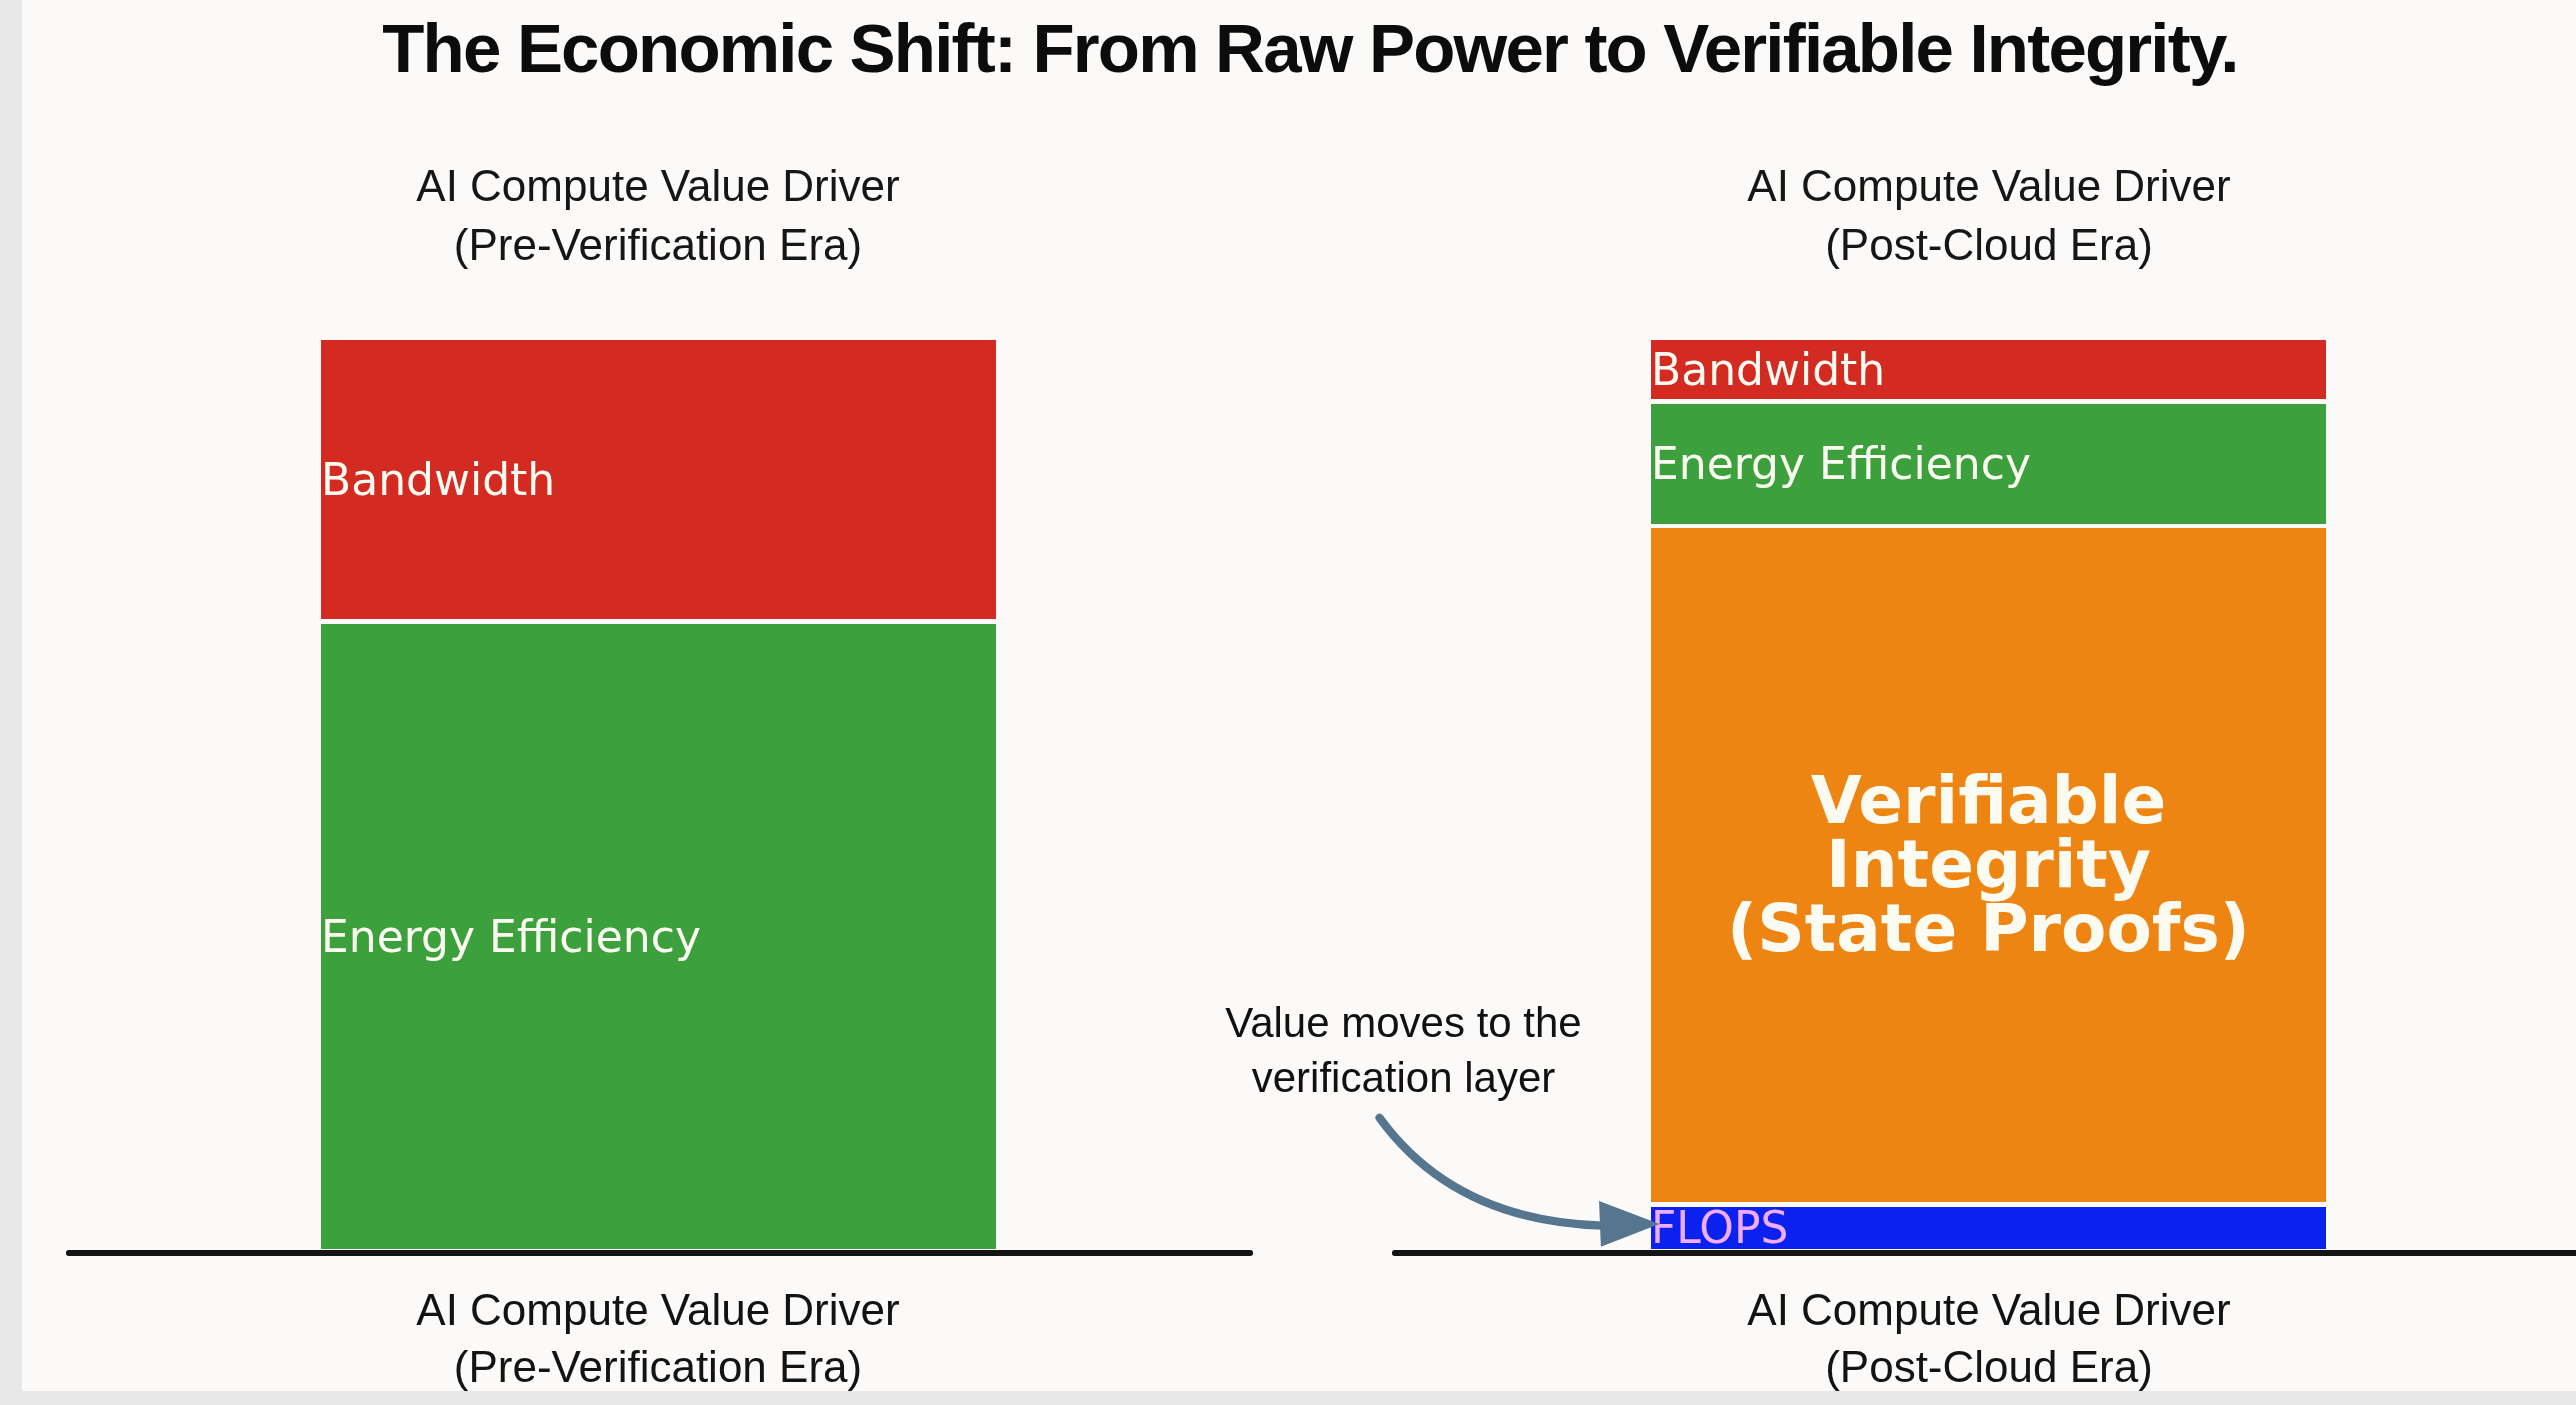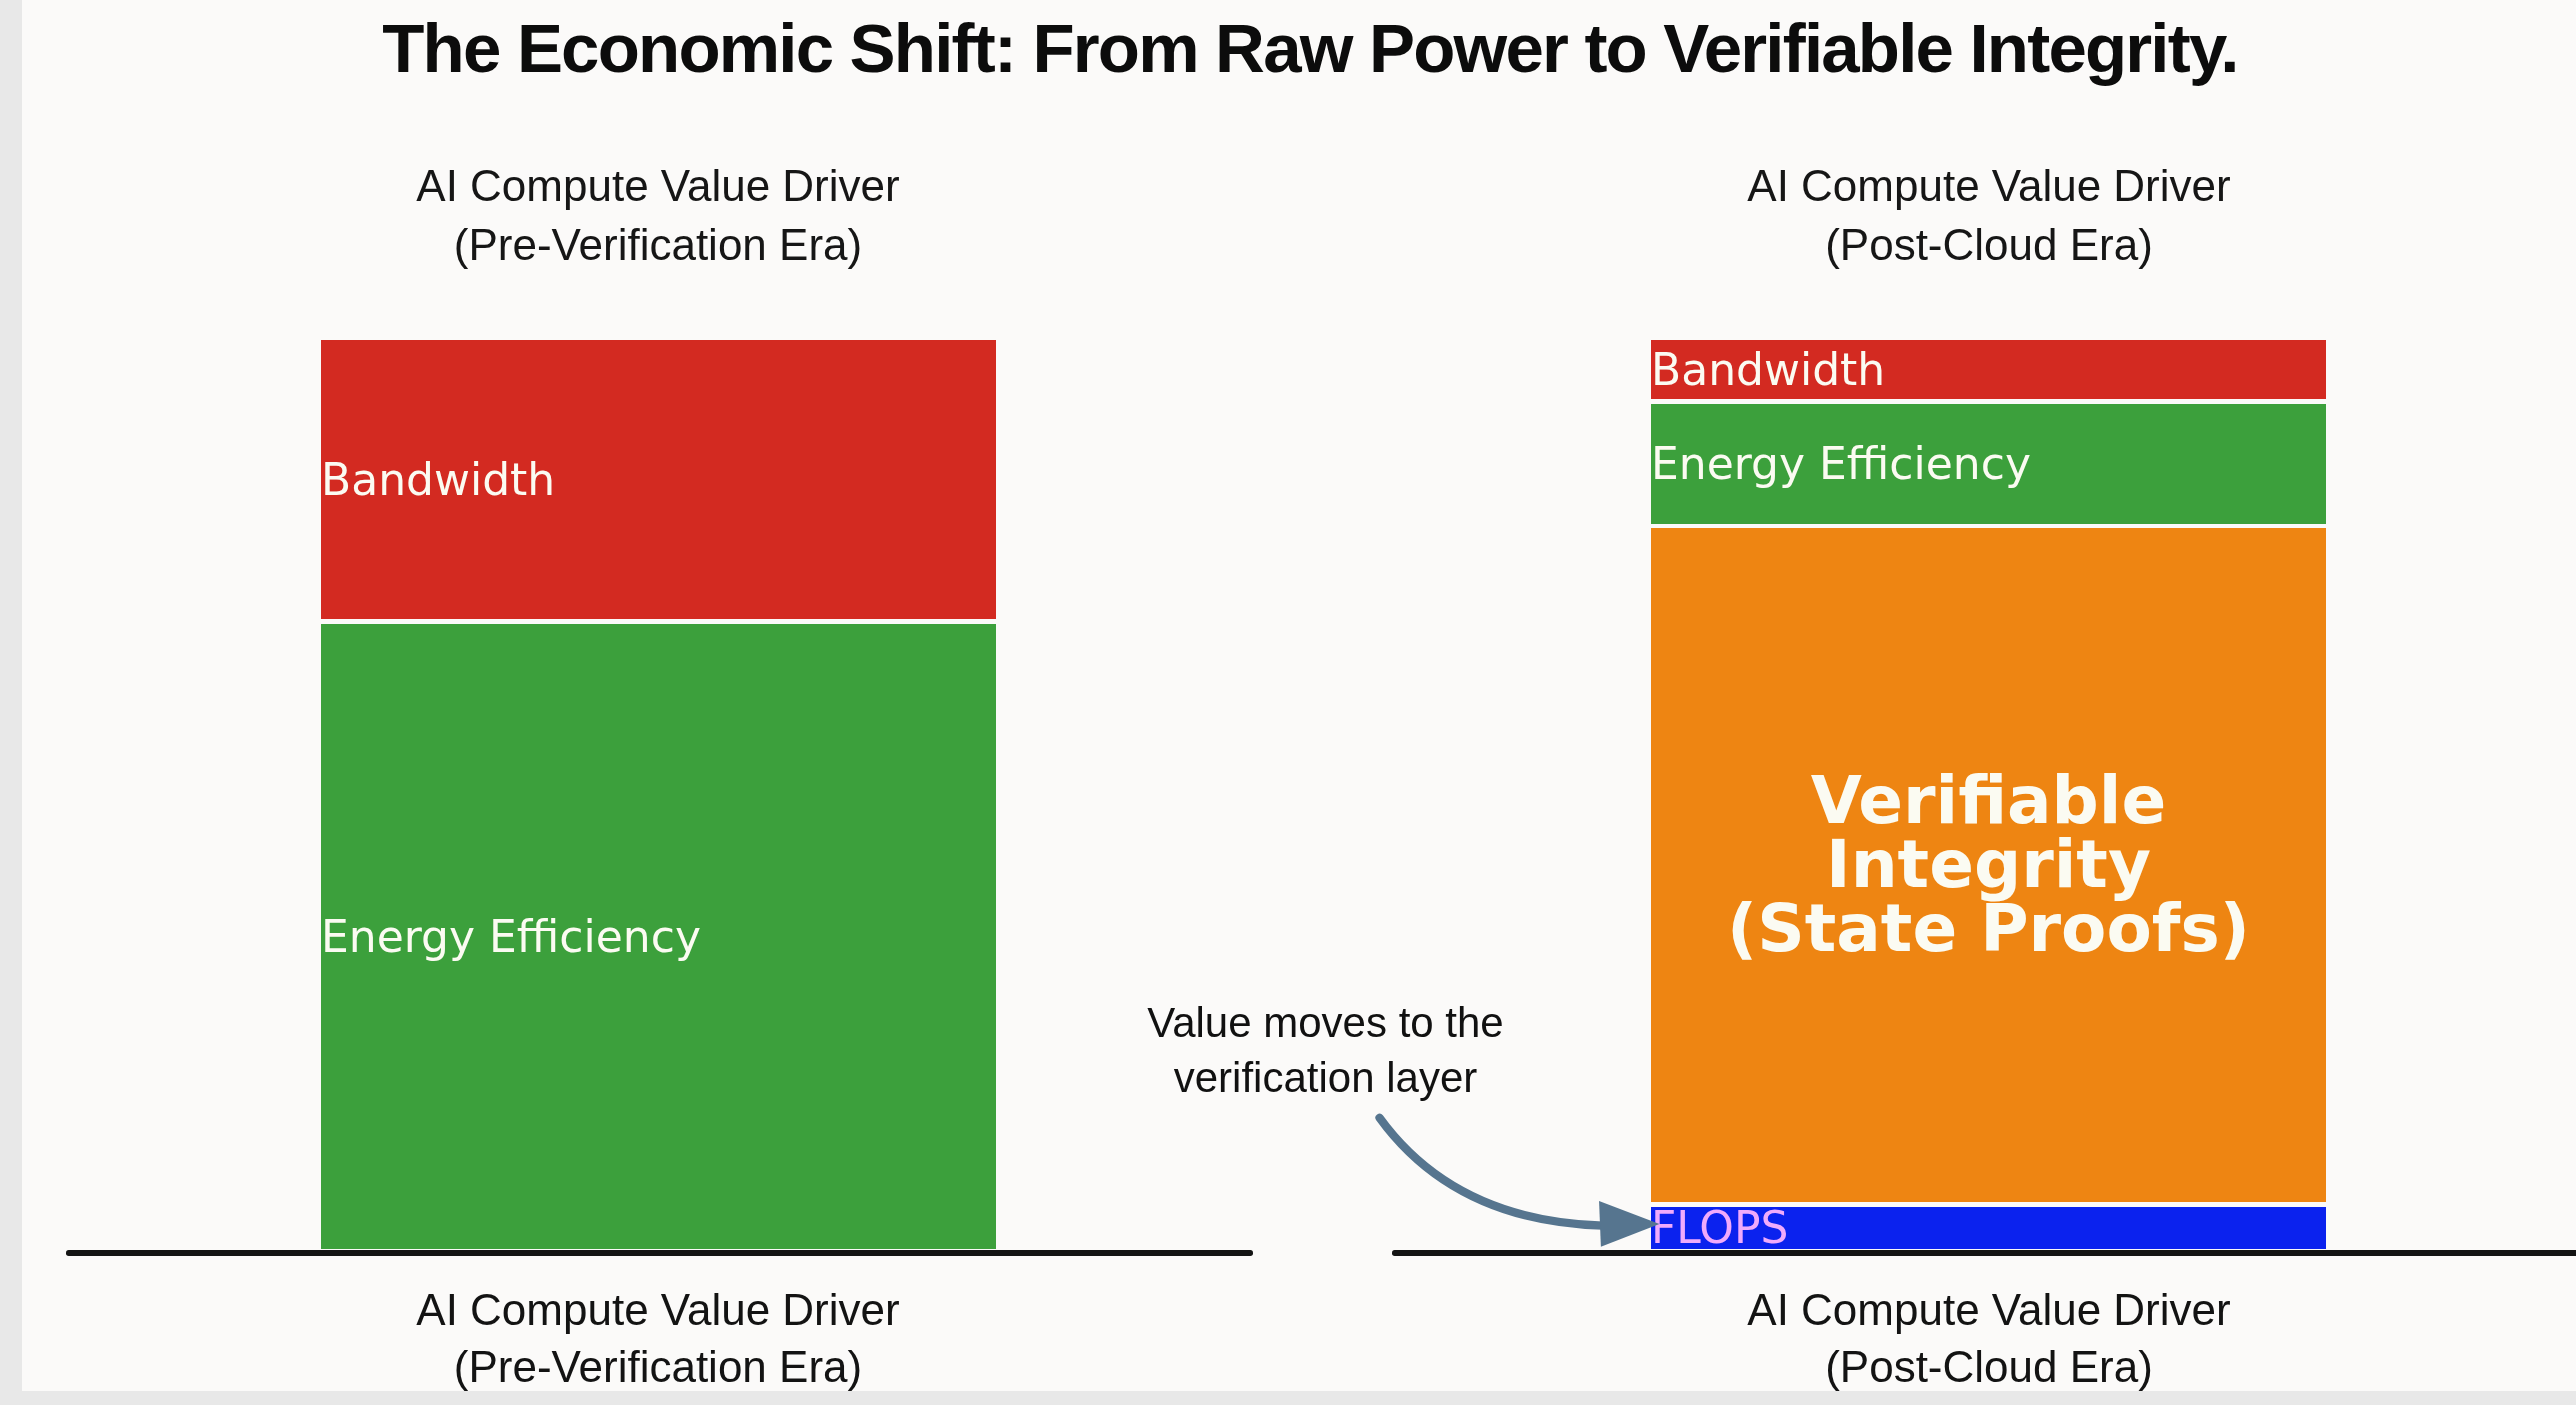--- a/index.html
+++ b/index.html
@@ -56,21 +56,21 @@
   .axis-right{left:1370px;width:1187px;}
   .axis-label{
     position:absolute;top:1281px;width:768px;
     text-align:center;
     font-size:44px;line-height:57px;color:#131313;
     white-space:pre-line;
   }
   .axis-label-left{left:252px;}
   .axis-label-right{left:1583px;}
   .annotation-text{
-    position:absolute;left:1029px;top:995px;width:549px;
+    position:absolute;left:1107px;top:995px;width:549px;
     text-align:center;
     font-size:42px;line-height:55px;color:#111;
     white-space:pre-line;
   }
   .arrow-svg{
     position:absolute;left:0;top:0;width:2576px;height:1405px;
     pointer-events:none;
   }
 </style>
 </head>

